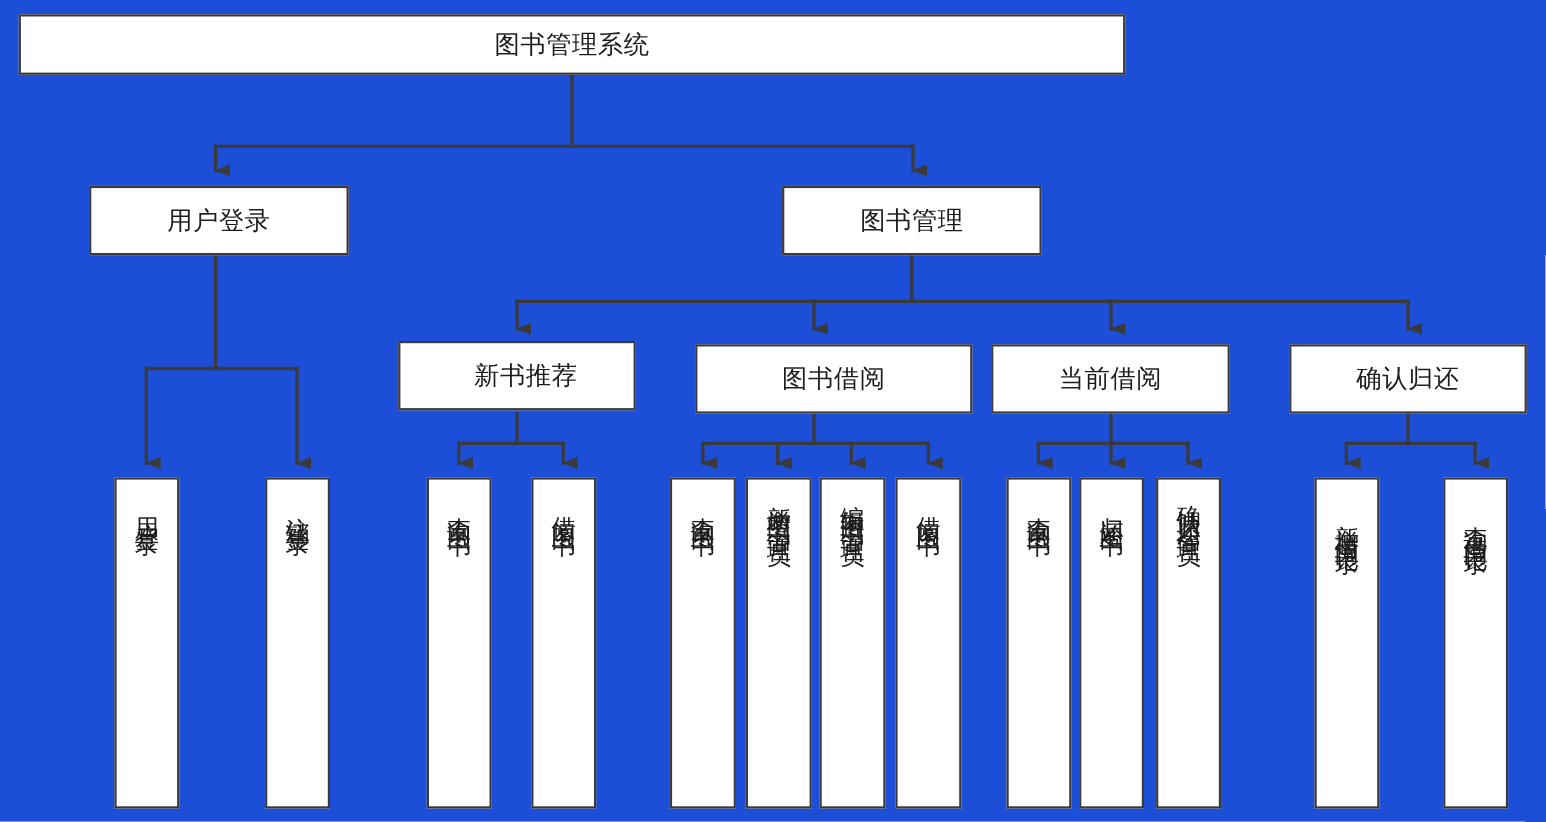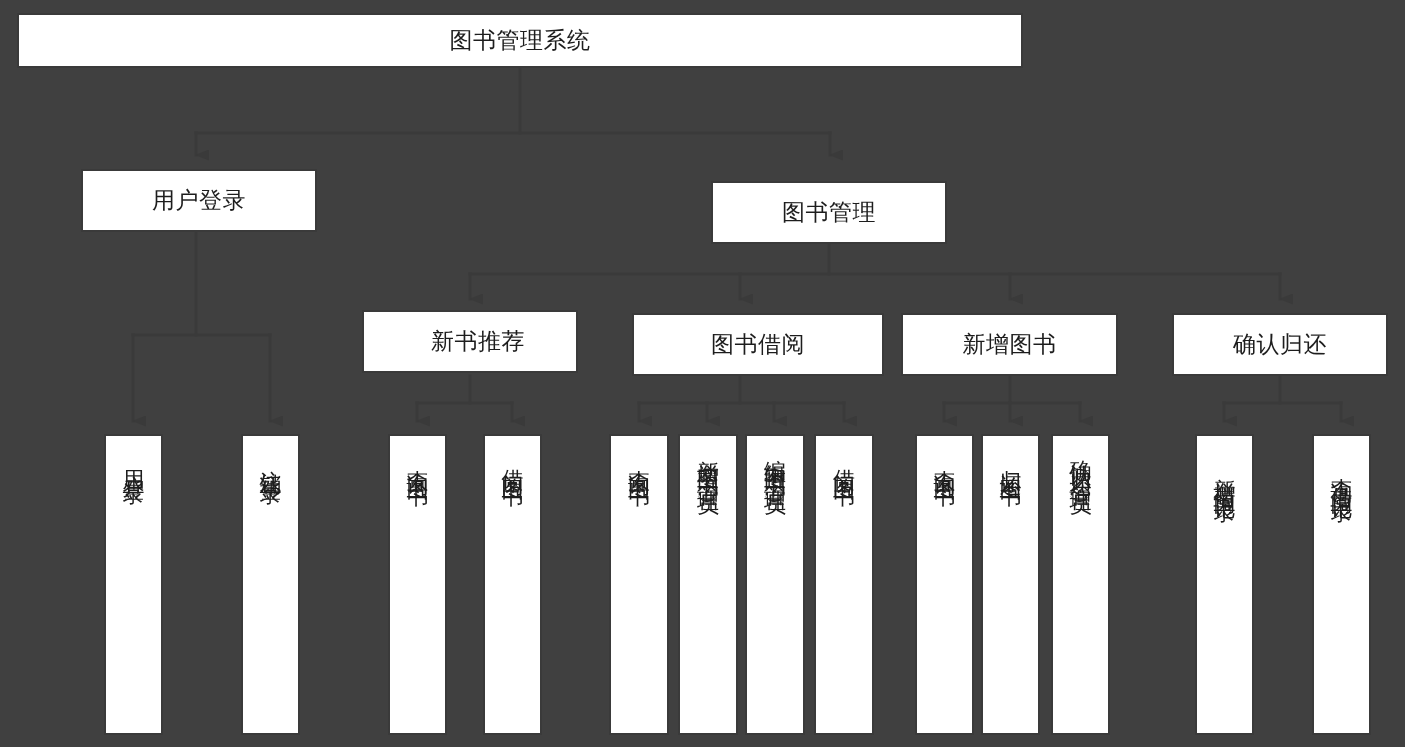--- a/index.html
+++ b/index.html
@@ -7,21 +7,21 @@
     padding: 0;
     background: #ffffff;
   }
   body {
     font-family: "Liberation Sans", "DejaVu Sans", sans-serif;
   }
   #canvas {
     position: relative;
     width: 1405px;
     height: 747px;
-    background: #404040;
+    background: #1d4ed8;
     overflow: hidden;
     text-decoration: underline;
   }
   #edges {
     position: absolute;
     left: 0;
     top: 0;
     width: 1405px;
     height: 747px;
     pointer-events: none;
@@ -122,32 +122,32 @@
     </g>
   </svg>
 
   <div class="node horiz" style="left:17px; top:13px; width:1006px; height:55px;">
     <span class="node-label">图书管理系统</span>
   </div>
 
   <div class="node horiz" style="left:81px; top:169px; width:236px; height:63px;">
     <span class="node-label">用户登录</span>
   </div>
-  <div class="node horiz" style="left:711px; top:181px; width:236px; height:63px;">
+  <div class="node horiz" style="left:711px; top:169px; width:236px; height:63px;">
     <span class="node-label">图书管理</span>
   </div>
 
   <div class="node horiz" style="left:362px; top:310px; width:216px; height:63px;padding-left:16px;">
     <span class="node-label">新书推荐</span>
   </div>
   <div class="node horiz" style="left:632px; top:313px; width:252px; height:63px;">
     <span class="node-label">图书借阅</span>
   </div>
   <div class="node horiz" style="left:901px; top:313px; width:217px; height:63px;">
-    <span class="node-label">新增图书</span>
+    <span class="node-label">当前借阅</span>
   </div>
   <div class="node horiz" style="left:1172px; top:313px; width:216px; height:63px;">
     <span class="node-label">确认归还</span>
   </div>
 
   <div class="node vert" style="left:104px; top:434px; width:59px; height:301px;">
     <span class="node-label">用户登录</span>
   </div>
   <div class="node vert" style="left:241px; top:434px; width:59px; height:301px;">
     <span class="node-label">注销登录</span>

